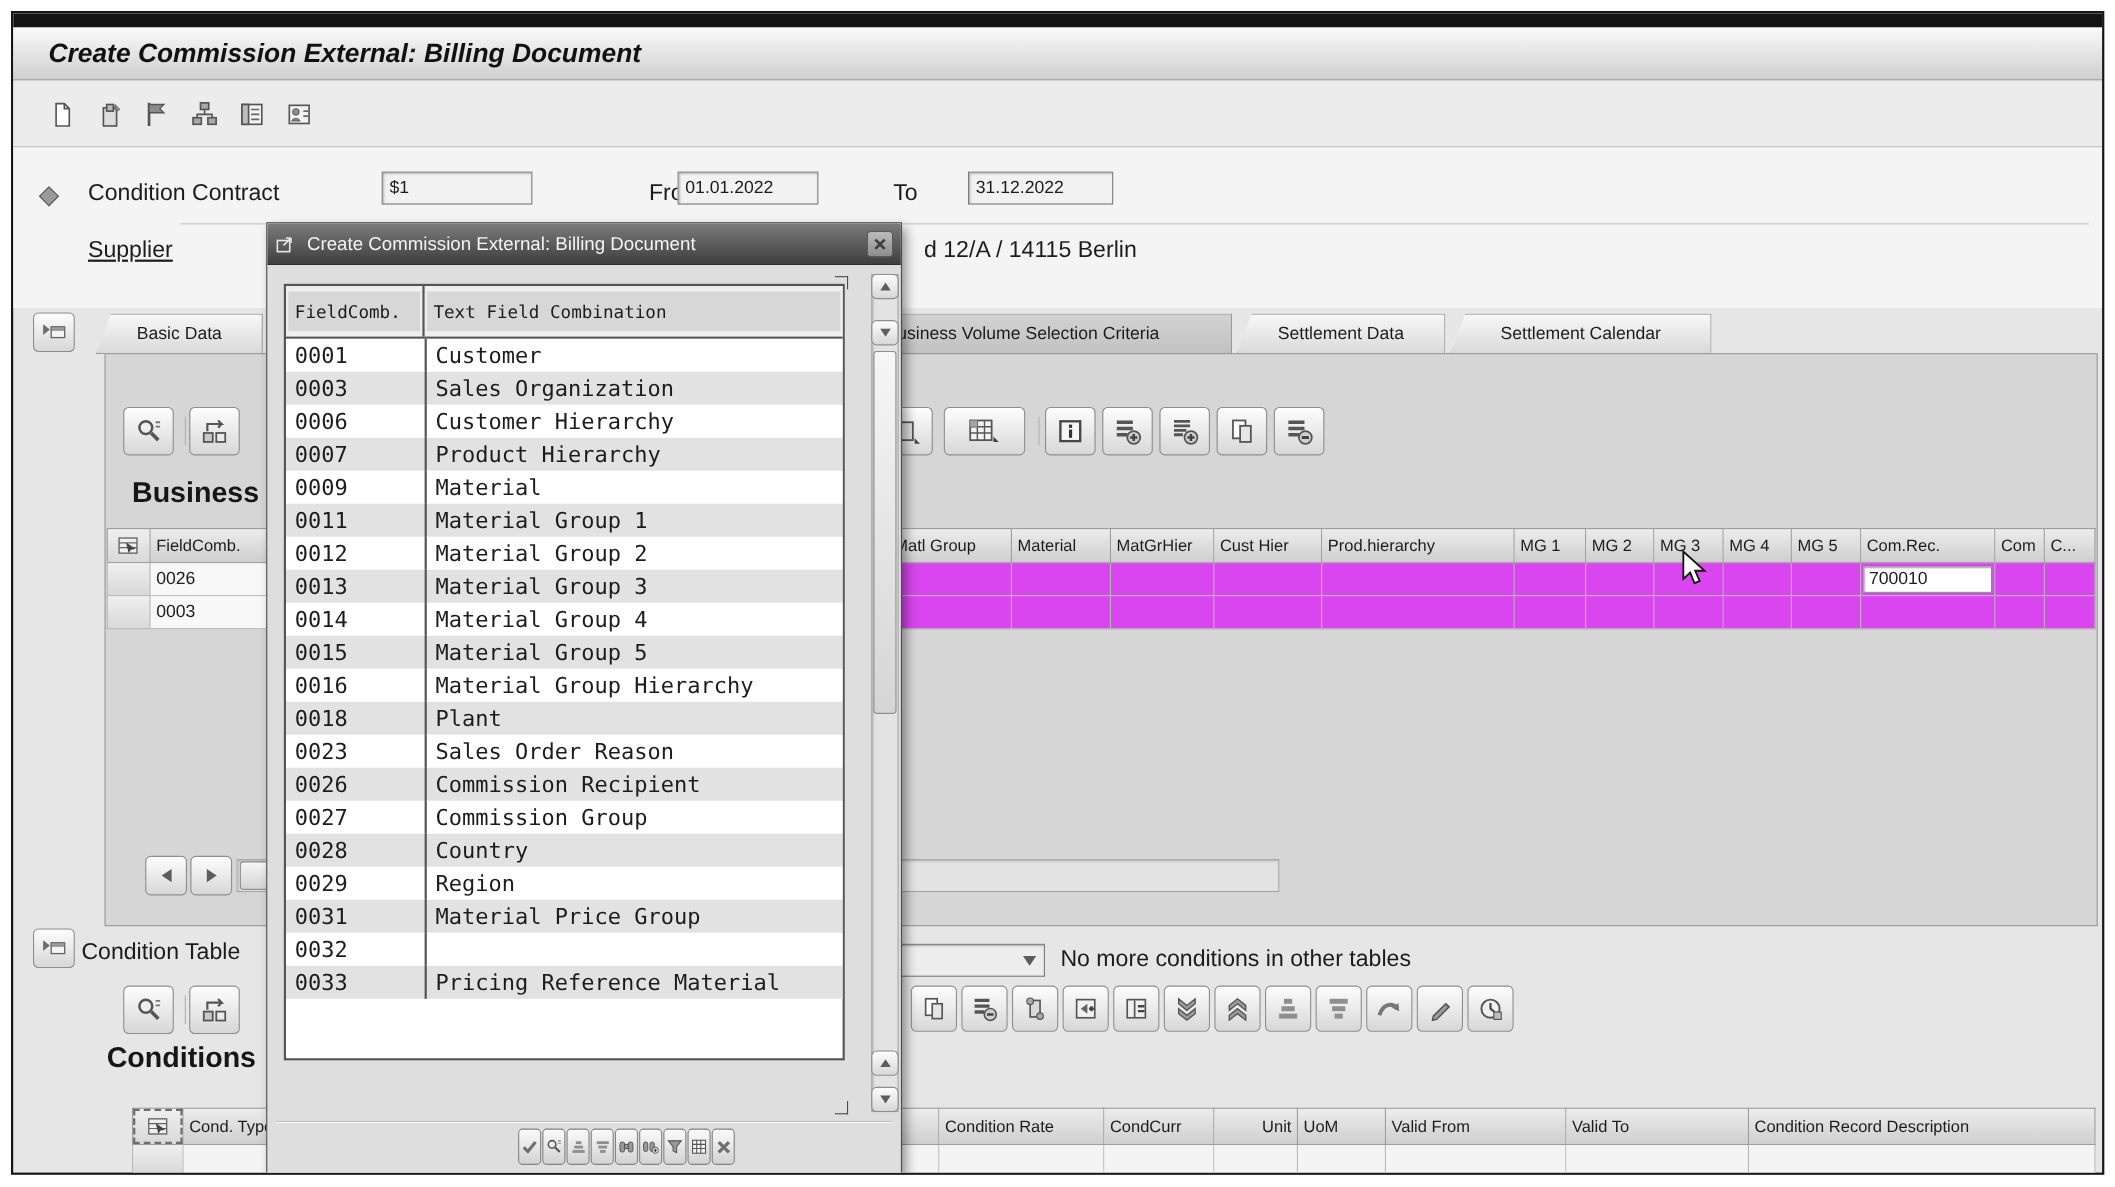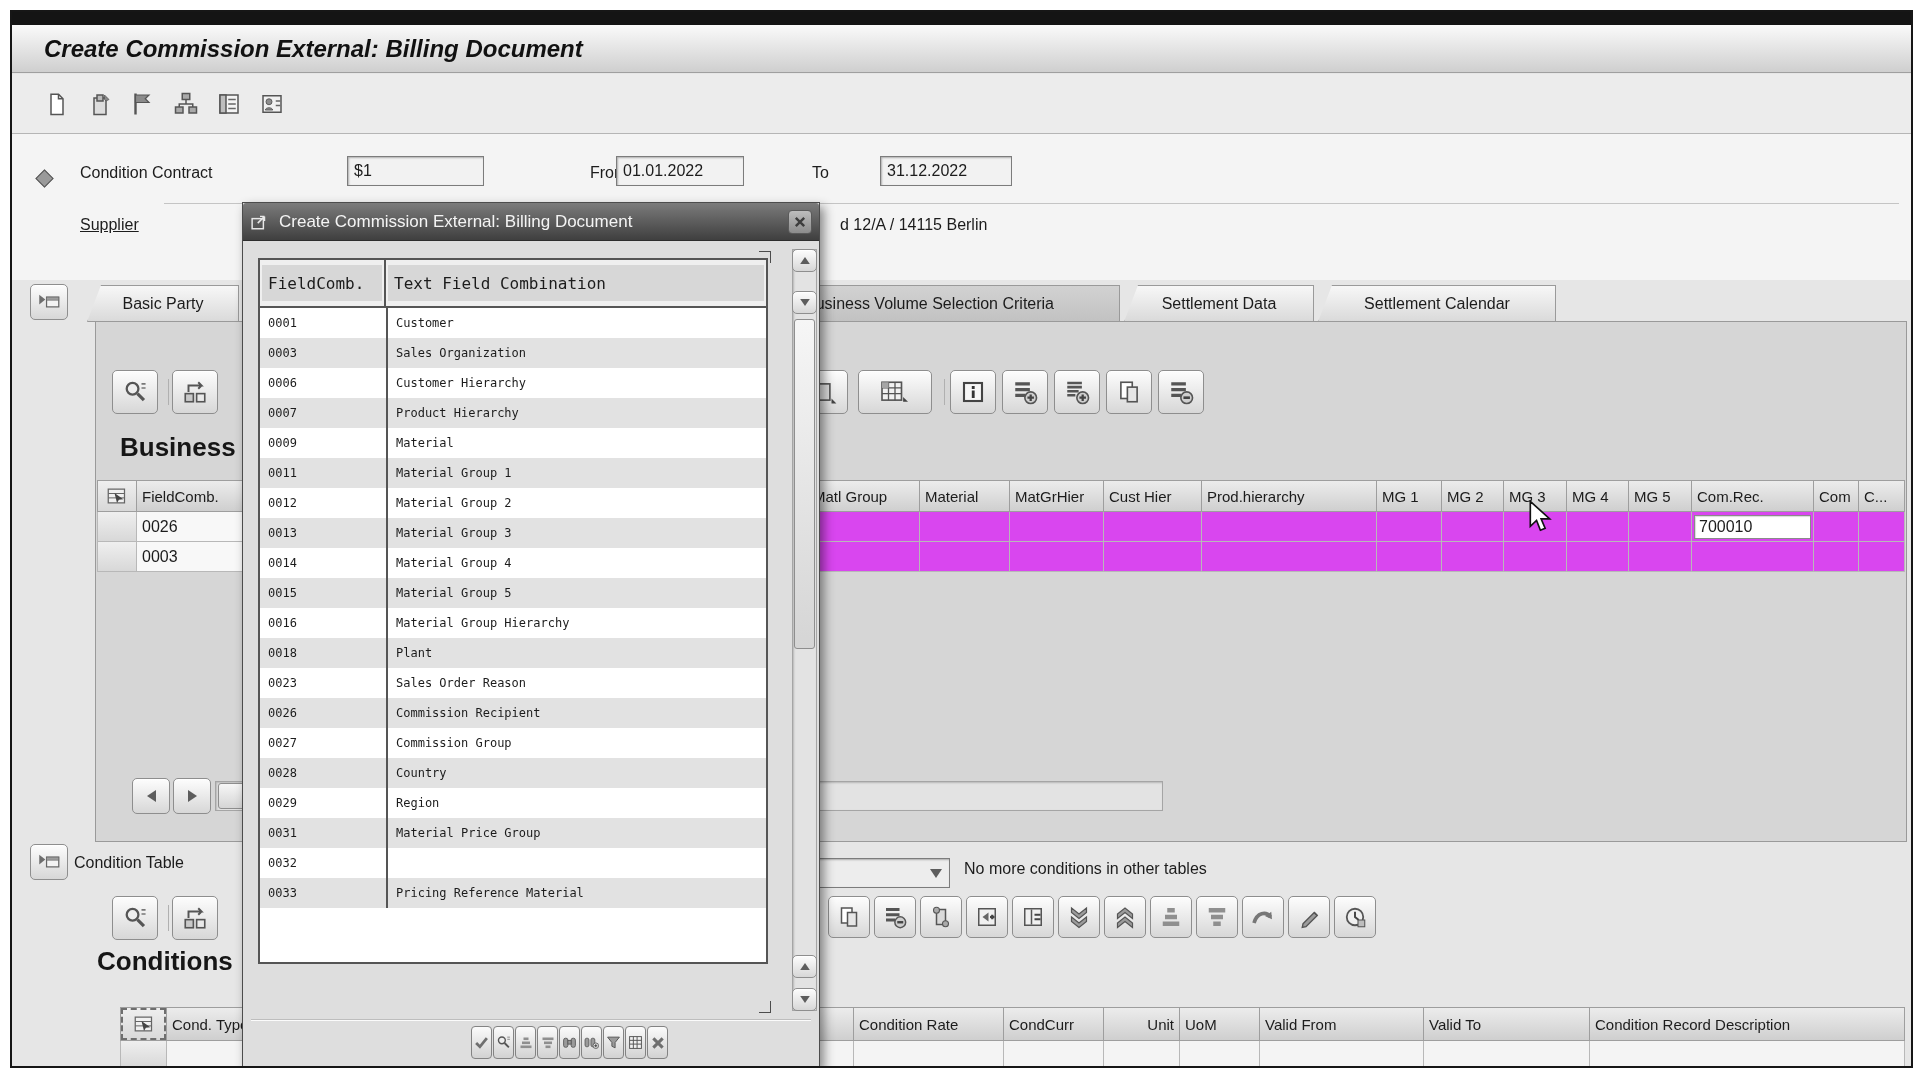--- a/index.html
+++ b/index.html
@@ -18,21 +18,21 @@
 
   
   .sbtn{background:linear-gradient(#fdfdfd,#d7d7d7);border:1px solid #8e8e8e;border-radius:5px;
         box-shadow:inset 0 1px 0 #fff;display:flex;align-items:center;justify-content:center;}
   .flat{border:none;background:none;box-shadow:none;}
   .sep{width:1px;height:26px;background:#b0b0b0;margin:0 4px;}
 
   
   .sinput{background:#f2f2f2;border:1px solid #7c7c7c;box-shadow:inset 1px 1px 2px rgba(0,0,0,.28);
           font-size:16px;display:flex;align-items:center;padding:0 6px;}
-  .lbl{font-size:16px;}
+  .lbl{font-size:21px;}
 
   .diamond{width:13px;height:13px;background:#9a9a9a;border:1px solid #565656;transform:rotate(45deg);}
   .hrule{height:1px;background:#c4c4c4;}
 
   
   .tab{position:absolute;height:37px;display:flex;align-items:center;justify-content:center;
        font-size:16px;background:linear-gradient(#f7f7f7,#dadada);border:1px solid #9a9a9a;
        clip-path:polygon(14px 0,100% 0,100% 100%,0 100%);padding:0 10px;}
   .tab.active{background:linear-gradient(#d2d2d2,#c2c2c2);font-weight:normal;z-index:2;}
   .tabpanel{background:#d6d6d6;border:1px solid #9a9a9a;}
@@ -65,21 +65,21 @@
          box-shadow:4px 5px 10px rgba(0,0,0,.45);z-index:10;}
   .ptitle{position:absolute;left:0;top:0;right:0;height:38px;background:linear-gradient(#7b7b7b,#3f3f3f);
           display:flex;align-items:center;color:#f4f4f4;border-bottom:1px solid #2e2e2e;border-radius:3px 3px 0 0;}
   .ptitle .t{font-size:17px;margin-left:10px;}
   .pclose{position:absolute;right:7px;top:7px;width:24px;height:24px;background:linear-gradient(#bdbdbd,#8c8c8c);
           border:1px solid #5a5a5a;border-radius:4px;display:flex;align-items:center;justify-content:center;}
   .ptable{position:absolute;left:15px;top:55px;width:510px;height:706px;background:#fff;border:2px solid #555;}
   .phead{display:flex;background:#efefef;border-bottom:2px solid #555;height:48px;align-items:stretch;}
   .phc{margin:5px 2px;background:#d7d7d7;display:flex;align-items:center;padding:0 6px;
        font-family:"DejaVu Sans Mono",monospace;font-size:16px;}
-  .pbody .prow{display:flex;height:30px;font-family:"DejaVu Sans Mono",monospace;font-size:12px;}
+  .pbody .prow{display:flex;height:30px;font-family:"DejaVu Sans Mono",monospace;font-size:20px;}
   .pbody div:nth-of-type(even){background:#e2e2e2;}
   .pbody div:nth-of-type(odd){background:#ffffff;}
   .pc1{width:128px;border-right:2px solid #555;display:flex;align-items:center;padding:0 8px;}
   .pc2{flex:1;display:flex;align-items:center;padding:0 8px;}
   .cornermark-tr{width:12px;height:12px;border-top:1px solid #4c4c4c;border-right:1px solid #4c4c4c;}
   .cornermark-br{width:12px;height:12px;border-bottom:1px solid #4c4c4c;border-right:1px solid #4c4c4c;}
   .pfoot-btn{width:21px;height:33px;background:linear-gradient(#fbfbfb,#d2d2d2);border:1px solid #838383;
              border-radius:4px;display:flex;align-items:center;justify-content:center;margin-right:1px;}
   .groove{height:2px;background:#bdbdbd;border-bottom:1px solid #fbfbfb;}
   svg{display:block;}
@@ -154,21 +154,21 @@
 
   <span class="abs sbtn" style="left:18px;top:272px;width:38px;height:36px;">
     <svg width="22" height="18" viewBox="0 0 18 14">
         <path d="M1 1l5 4-5 4z" fill="#6d6d6d"></path>
         <rect x="7" y="3" width="10" height="8" fill="#f4f4f4" stroke="#666"></rect>
         <rect x="7" y="3" width="10" height="2.5" fill="#9c9c9c" stroke="#666" stroke-width=".5"></rect>
       </svg>
   </span>
 
   <div class="tab" style="left:75px;top:273px;width:152px;">
-    <span>Basic Party</span>
+    <span>Basic Data</span>
   </div>
   <div class="tab active" style="left:762px;top:273px;width:346px;justify-content:flex-start;padding-left:30px;">
     <span>Business Volume Selection Criteria</span>
   </div>
   <div class="tab" style="left:1112px;top:273px;width:190px;">
     <span>Settlement Data</span>
   </div>
   <div class="tab" style="left:1306px;top:273px;width:238px;">
     <span>Settlement Calendar</span>
   </div>

